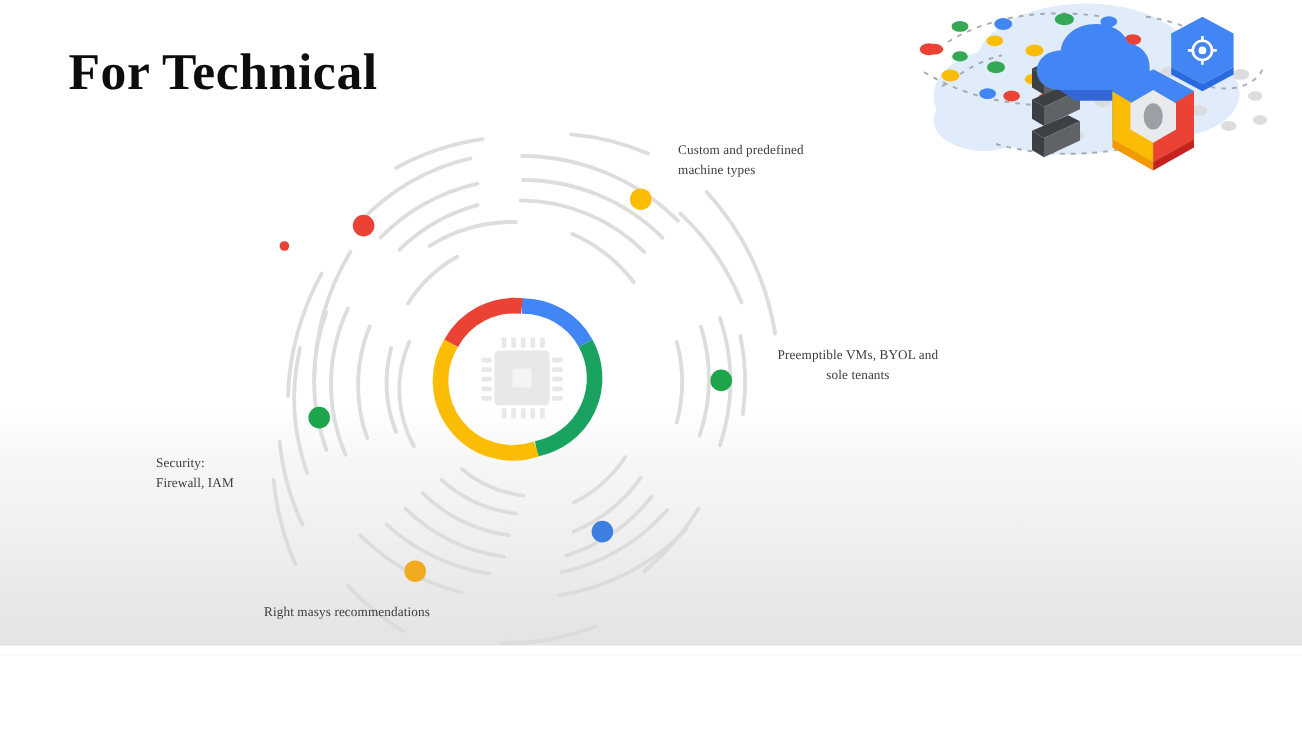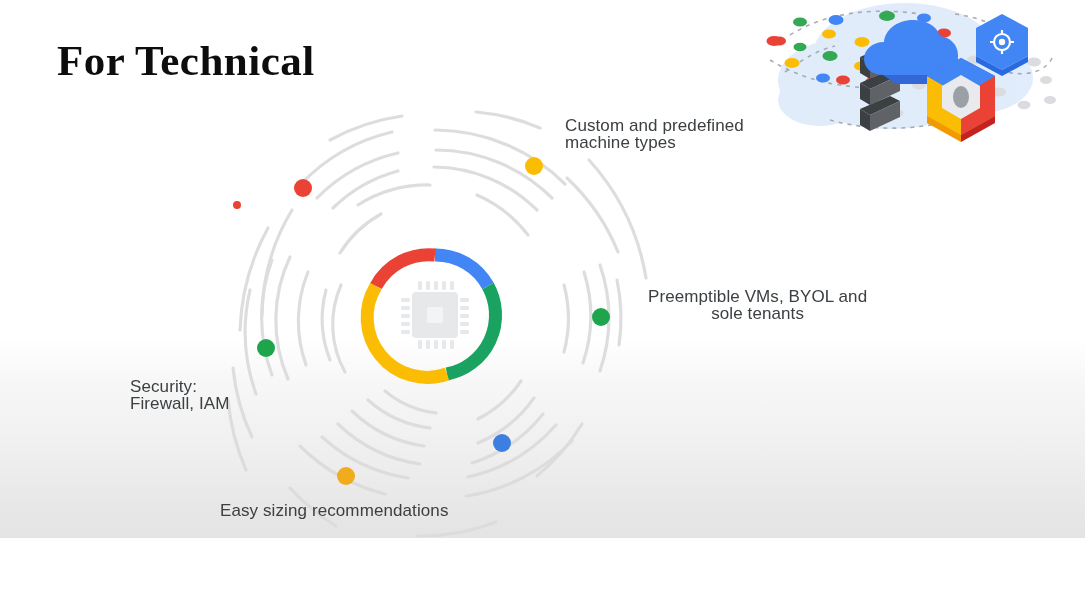--- a/index.html
+++ b/index.html
@@ -53,25 +53,26 @@
   #arcs-layer, #donut-layer, #hero-layer, #footer-layer {
     position: absolute;
     left: 0;
     top: 0;
   }
 
   
   .callout {
     position: absolute;
     color: #3c4043;
-    font-size: 17px;
+    font-size: 11px;
     line-height: 17px;
     font-weight: 600;
     letter-spacing: 0.1px;
     white-space: pre-line;
+    font-family: Liberation Serif, serif;
   }
   #lbl-console { left: 113px; top: 153px; }
   #lbl-machine { left: 565px; top: 117px; font-weight: 500; }
   #lbl-preempt { left: 648px; top: 288px; font-weight: 500; text-align: center; }
   #lbl-security { left: 130px; top: 342px; font-weight: 500; margin-top: 36px; }
   #lbl-rightsize { left: 220px; top: 502px; font-weight: 500; }
   #lbl-easy { left: 554px; top: 467px; font-weight: 500; line-height: 16px; }
 
   
   #google-cloud-text {
@@ -212,21 +213,21 @@
     <circle cx="346" cy="476" r="9" fill="#f0ab1e"></circle>
     <circle cx="266" cy="348" r="9" fill="#1ea54c"></circle>
   </svg>
 
   <div id="title">For Technical</div>
 
   <div class="callout" id="lbl-machine">Custom and predefined
 machine types</div>
   <div class="callout" id="lbl-preempt">Preemptible VMs, BYOL and
 sole tenants</div>
-  <div class="callout" id="lbl-rightsize">Easy sizing recommendations</div>
+  <div class="callout" id="lbl-rightsize">Right masys recommendations</div>
   <div class="callout" id="lbl-security">Security:
 Firewall, IAM</div>
 
   <svg id="hero-layer" width="1085" height="610">
     <g>
 
       <g fill="#dce9fb" opacity="0.85">
         <ellipse cx="905" cy="55" rx="92" ry="52"></ellipse>
         <ellipse cx="840" cy="80" rx="62" ry="40"></ellipse>
         <ellipse cx="975" cy="78" rx="58" ry="36"></ellipse>

